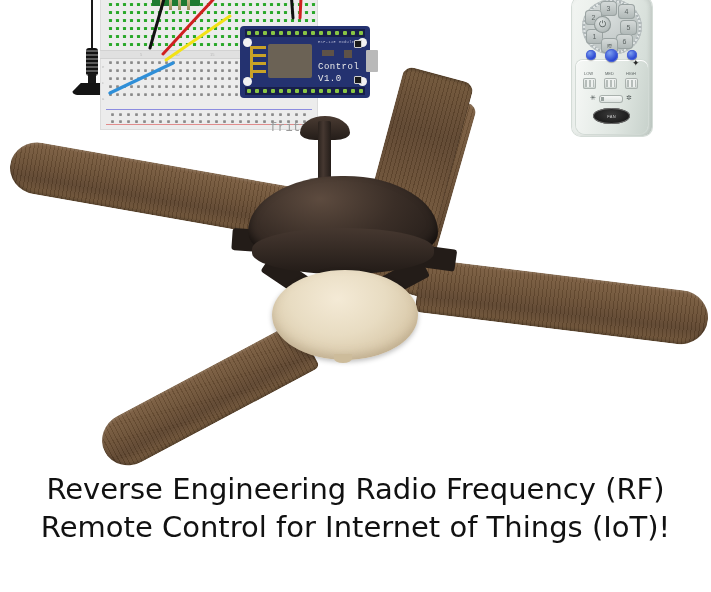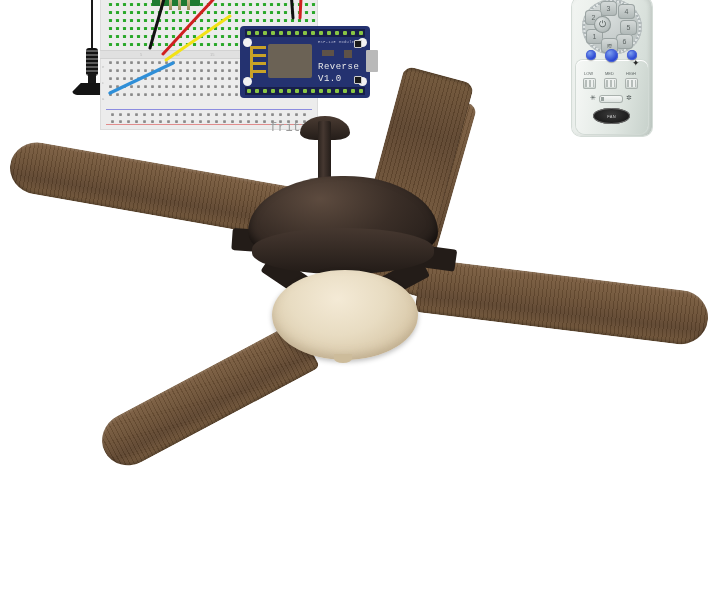--- a/index.html
+++ b/index.html
@@ -760,21 +760,21 @@
         </div>
       <div class="ncu-mount" style="left:3px;   top:12px"></div>
       <div class="ncu-mount" style="right:3px;  top:12px"></div>
       <div class="ncu-mount" style="left:3px;   bottom:12px"></div>
       <div class="ncu-mount" style="right:3px;  bottom:12px"></div>
       <div class="ncu-pcbant"></div>
       <div class="ncu-shield"></div>
       <div class="ncu-smd" style="left:82px; top:24px; width:12px; height:6px;"></div>
       <div class="ncu-smd" style="left:104px; top:24px; width:8px; height:8px;"></div>
       <div class="ncu-text" style="top:14px; font-size:3.5px; color:#b9bcd6;">ESP-12E Module</div>
-      <div class="ncu-text" style="top:36px; font-size:9px;">Reverse</div>
+      <div class="ncu-text" style="top:36px; font-size:9px;">Control</div>
       <div class="ncu-text" style="top:48px; font-size:9px;">V1.0</div>
       <div class="ncu-btn" style="left:114px; top:14px"></div>
       <div class="ncu-btn" style="left:114px; top:50px"></div>
       <div class="ncu-usb"></div>
     </div>
 
     <div id="fritzing-watermark">fritzing</div>
   </div>
 
   <div id="ceiling-fan">
@@ -855,14 +855,15 @@
     <div id="remote-dimmer-slider">
         <i></i>
       </div>
     <div class="remote-dim-icon" style="left:54px">✲</div>
 
     <div id="remote-logo-badge">
       <span>FAN</span>
     </div>
   </div>
 
+  <div id="slide-title">Reverse Engineering Radio Frequency (RF) Remote Control for Internet of Things (IoT)!</div>
 
 </div>
 
 </body></html>

